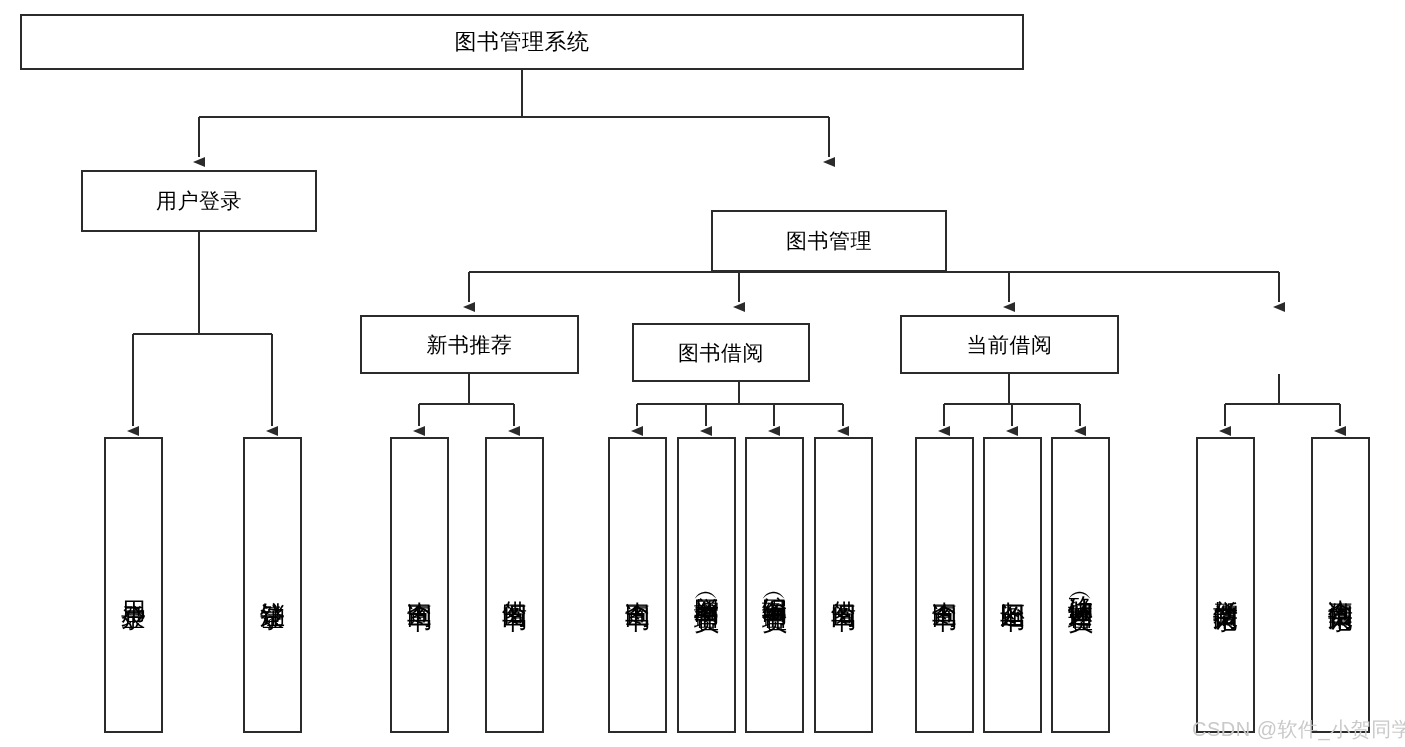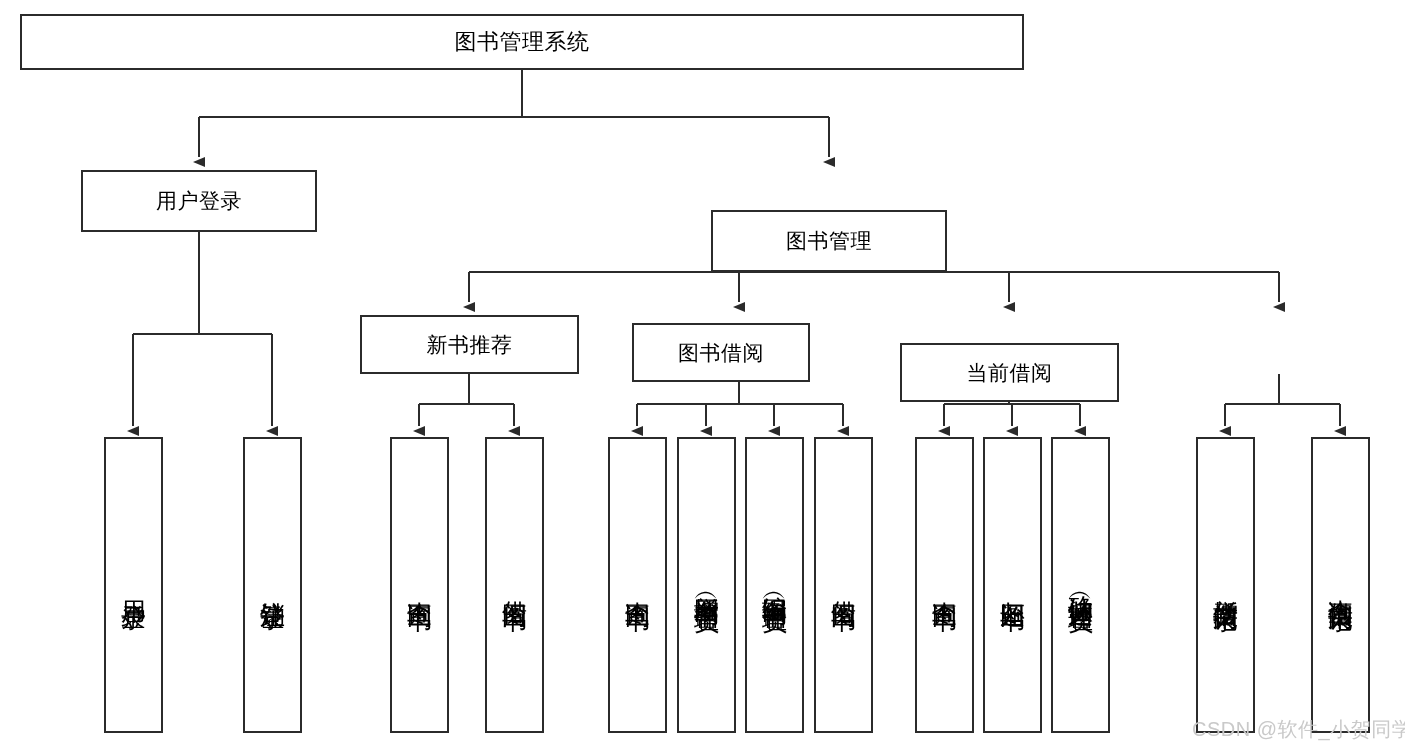--- a/index.html
+++ b/index.html
@@ -133,21 +133,21 @@
   <div class="node-box node-h" style="left:711px; top:170px; width:236px; height:62px;margin-top:40px;">
     <span class="node-label">图书管理</span>
   </div>
 
   <div class="node-box node-h" style="left:360px; top:315px; width:219px; height:59px;">
     <span class="node-label">新书推荐</span>
   </div>
   <div class="node-box node-h" style="left:632px; top:315px; width:178px; height:59px;margin-top:8px;">
     <span class="node-label">图书借阅</span>
   </div>
-  <div class="node-box node-h" style="left:900px; top:315px; width:219px; height:59px;margin-top:28px;">
+  <div class="node-box node-h" style="left:900px; top:315px; width:219px; height:59px;">
     <span class="node-label">当前借阅</span>
   </div>
 
   <div class="node-box node-v" style="left:104px; top:437px; width:59px; height:296px;">
     <span class="node-label">用户登录</span>
   </div>
   <div class="node-box node-v" style="left:243px; top:437px; width:59px; height:296px;">
     <span class="node-label">注销登录</span>
   </div>
 

